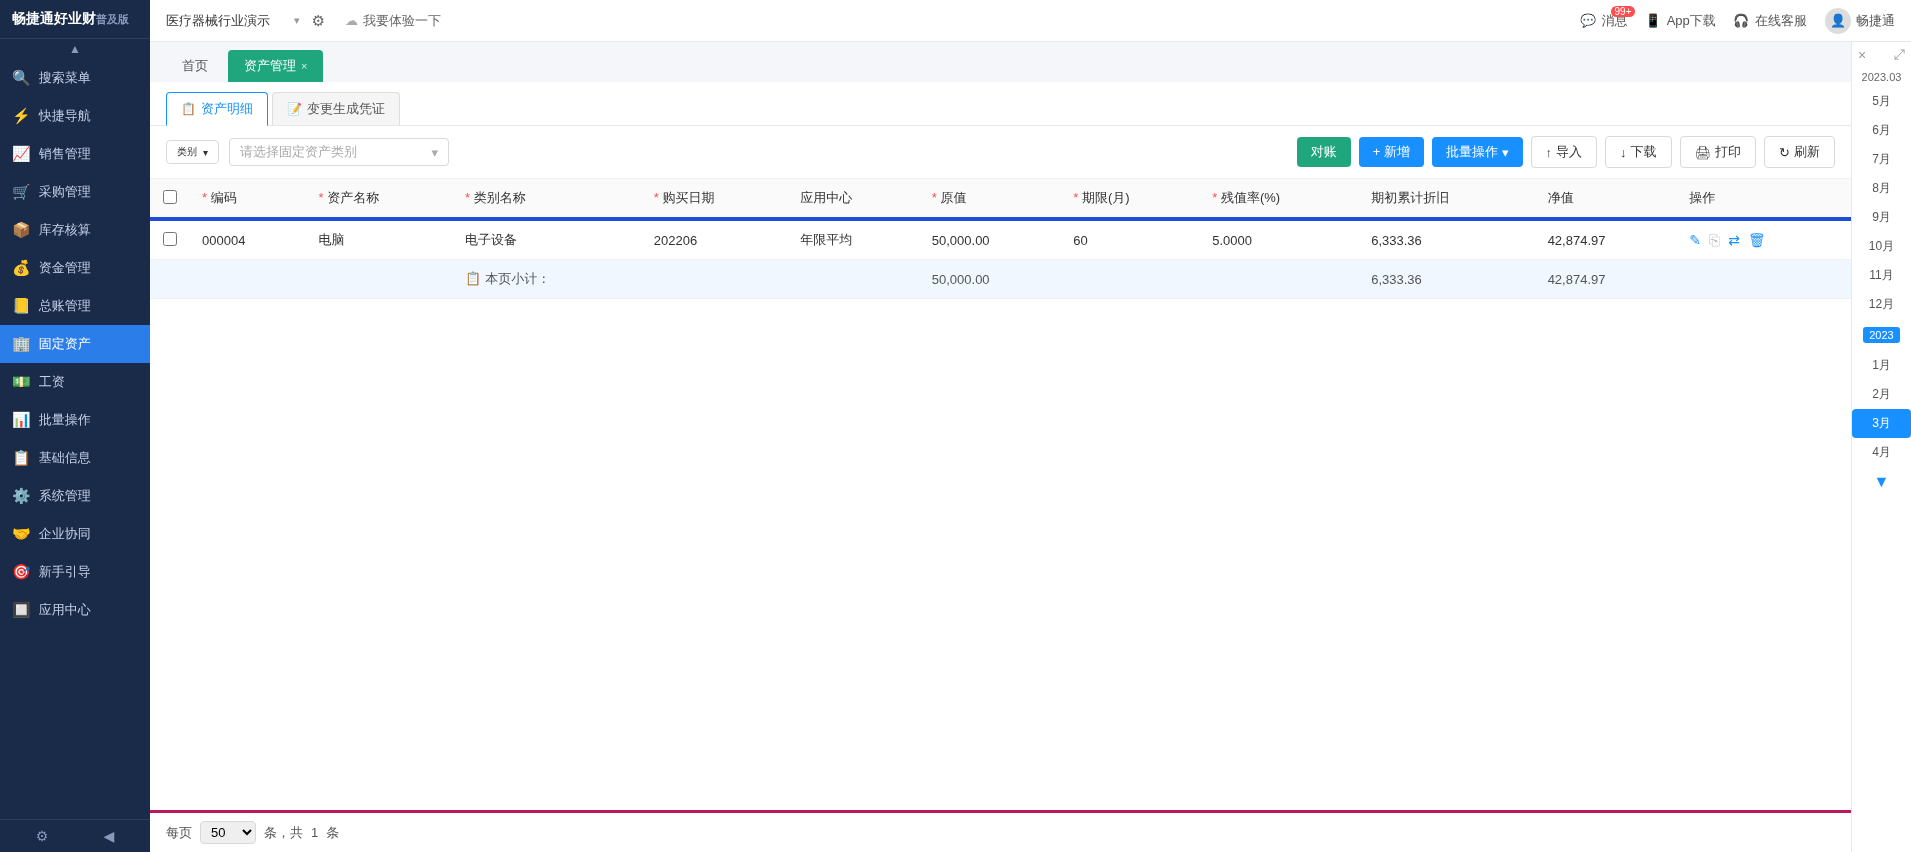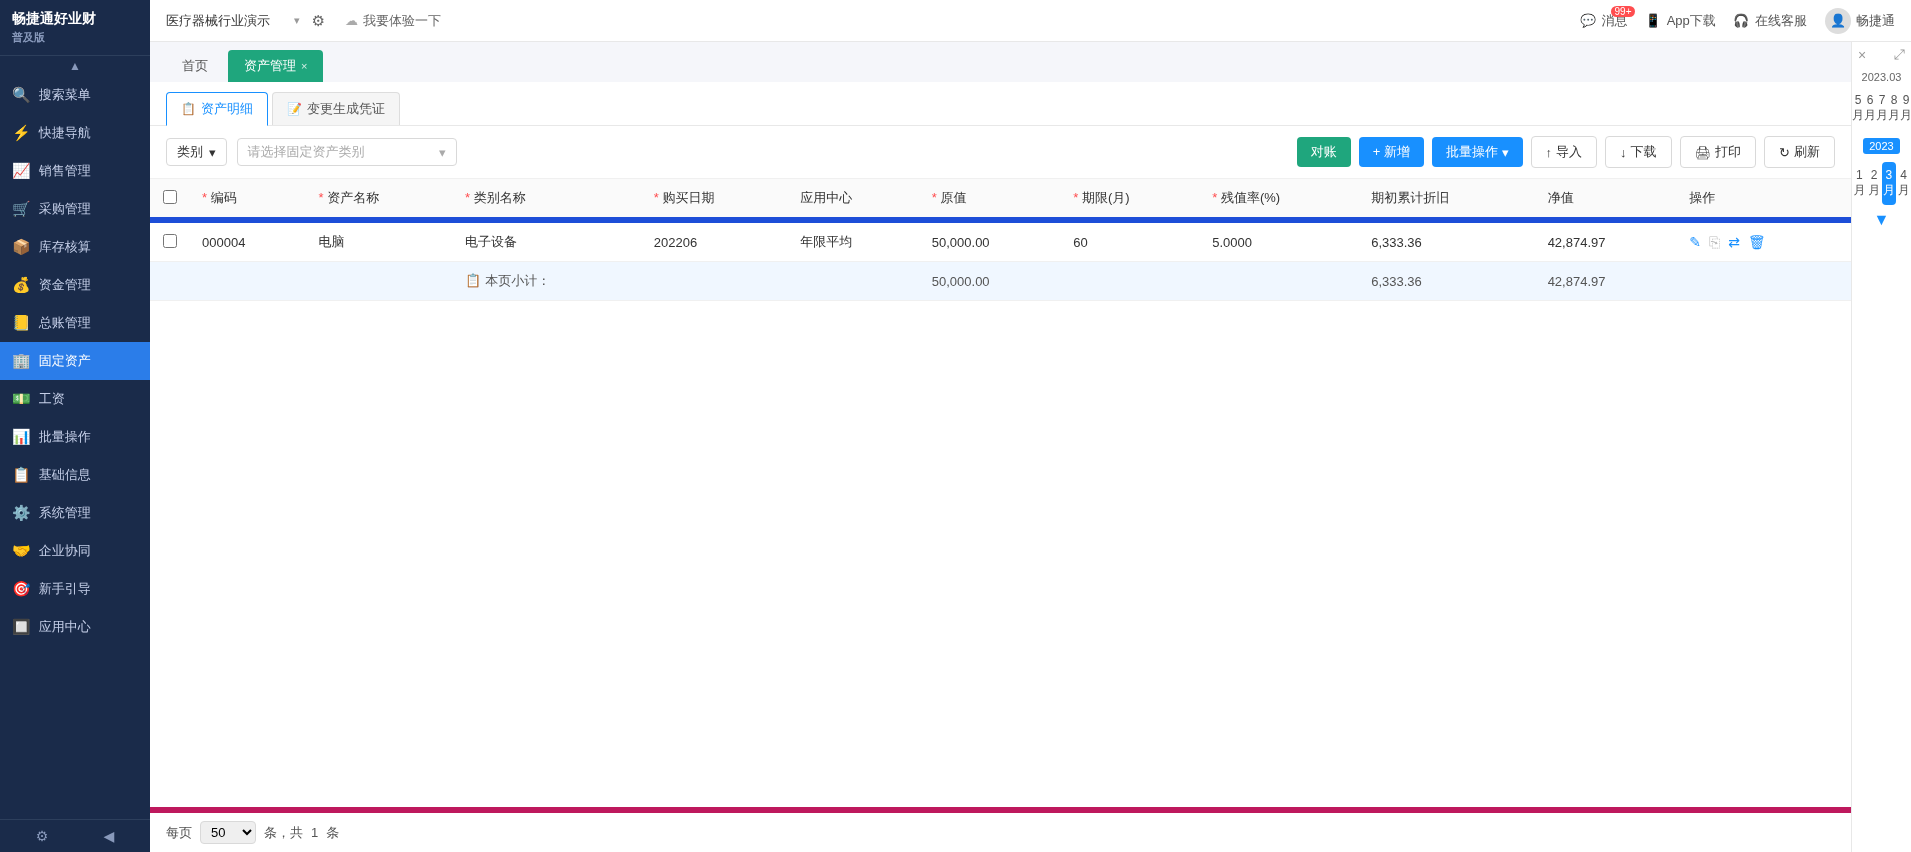--- a/index.html
+++ b/index.html
@@ -15,21 +15,21 @@
       height: 852px;
       position: relative;
     }
     .sidebar-logo {
       padding: 10px 12px;
       background: #1a2b4a;
       color: white;
       font-size: 13px;
       font-weight: bold;
       display: flex;
-      flex-direction: column;
+      flex-direction: row;
       border-bottom: 1px solid #2d3f5c;
     }
     .sidebar-logo .logo-title { font-size: 14px; color: #fff; }
     .sidebar-logo .logo-sub { font-size: 11px; color: #8899bb; margin-top: 2px; }
     .sidebar-scroll-up, .sidebar-scroll-down {
       background: #1a2b4a;
       color: #8899bb;
       text-align: center;
       padding: 3px;
       cursor: pointer;
@@ -310,21 +310,21 @@
     }
     .filter-select {
       display: flex;
       align-items: center;
       border: 1px solid #d9d9d9;
       border-radius: 4px;
       padding: 4px 10px;
       gap: 6px;
       cursor: pointer;
       background: white;
-      font-size: 13px;
+      font-size: 10px;
       color: #333;
     }
     .filter-select-wide {
       display: flex;
       align-items: center;
       border: 1px solid #d9d9d9;
       border-radius: 4px;
       padding: 4px 10px;
       width: 220px;
       gap: 6px;
@@ -347,21 +347,21 @@
     }
     thead tr {
       background: #fafafa;
       border-bottom: 1px solid #e8e8e8;
     }
     thead th {
       padding: 10px 12px;
       text-align: left;
       color: #333;
       font-weight: 500;
-      border-bottom: 6px solid #1d4ed8;
+      border-bottom: 4px solid #1d4ed8;
       white-space: nowrap;
     }
     thead th.required::before {
       content: "* ";
       color: #ff4d4f;
     }
     tbody tr {
       border-bottom: 1px solid #f0f0f0;
     }
     tbody td {
@@ -388,21 +388,21 @@
       cursor: pointer;
       font-size: 14px;
     }
     .action-icon.gray { color: #bbb; }
 
     
     .table-footer {
       display: flex;
       align-items: center;
       padding: 8px 16px;
-      border-top: 6px solid #be185d;
+      border-top: 3px solid #be185d;
       background: white;
       gap: 8px;
       font-size: 13px;
       color: #555;
       flex-shrink: 0;
     }
     .page-size-select {
       border: 1px solid #d9d9d9;
       border-radius: 4px;
       padding: 2px 6px;
@@ -430,21 +430,21 @@
       font-size: 12px;
     }
     .month-item.active {
       background: #1890ff;
       color: white;
       border-radius: 4px;
     }
     .year-section {
       width: 100%;
       display: flex;
-      flex-direction: row;
+      flex-direction: column;
       align-items: flex-end;
     }
     .year-badge {
       background: #1890ff;
       color: white;
       font-size: 11px;
       padding: 2px 6px;
       border-radius: 3px;
       margin: 4px 0;
       cursor: pointer;

